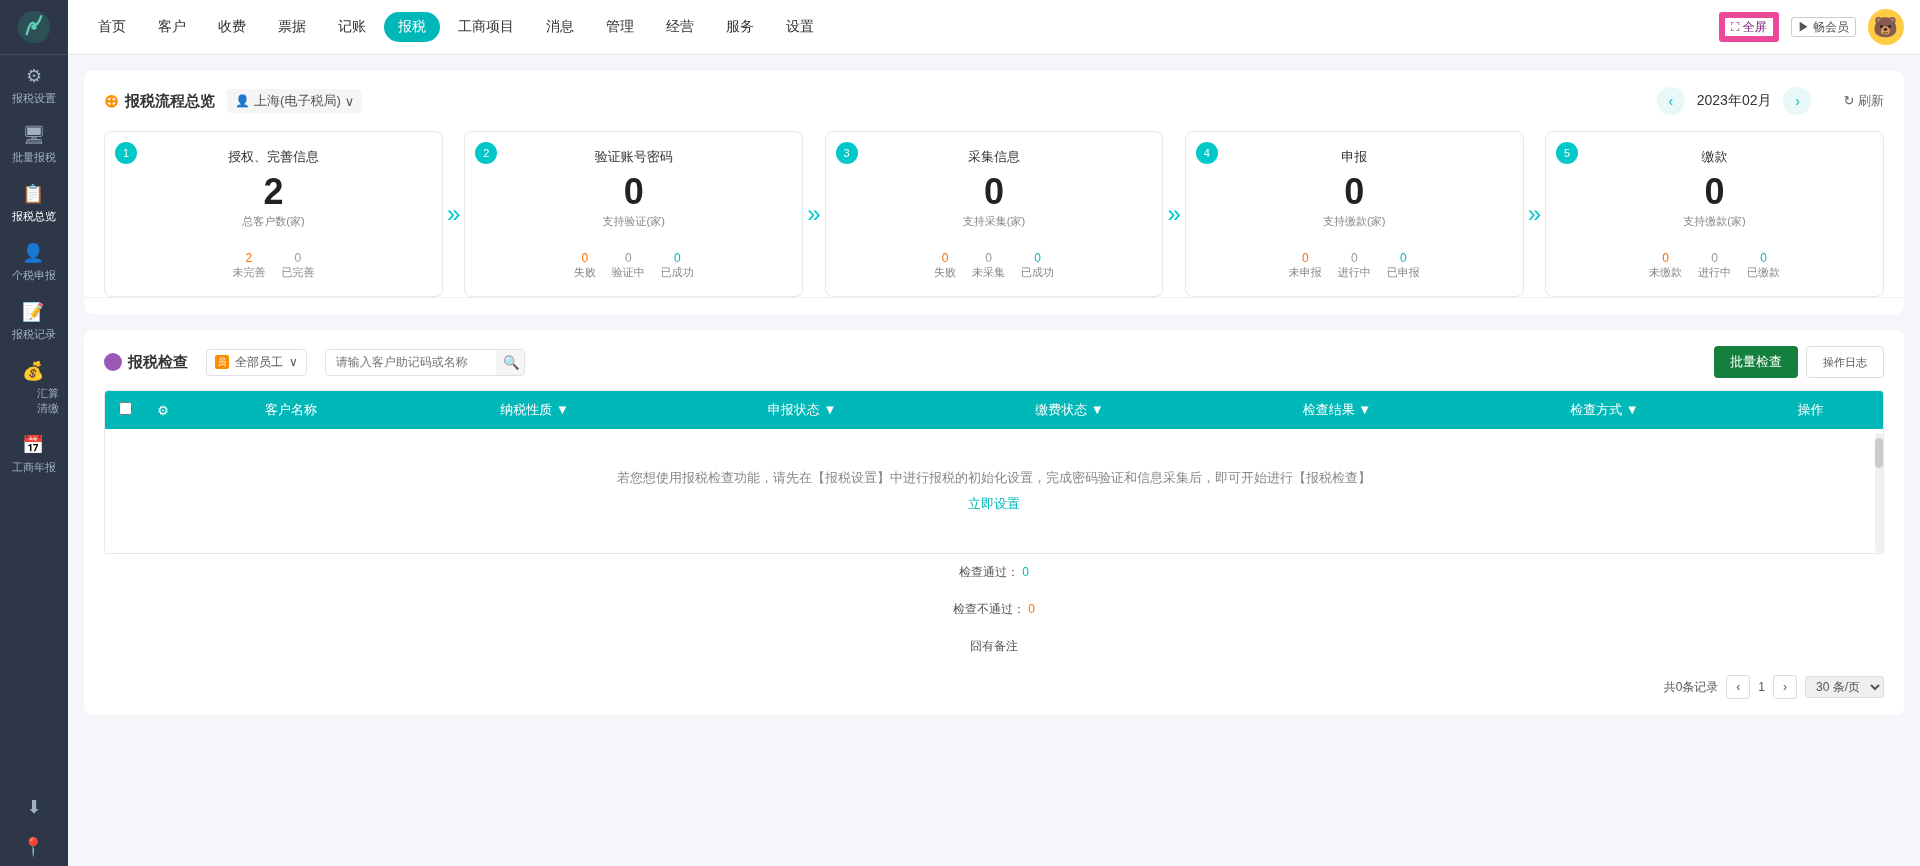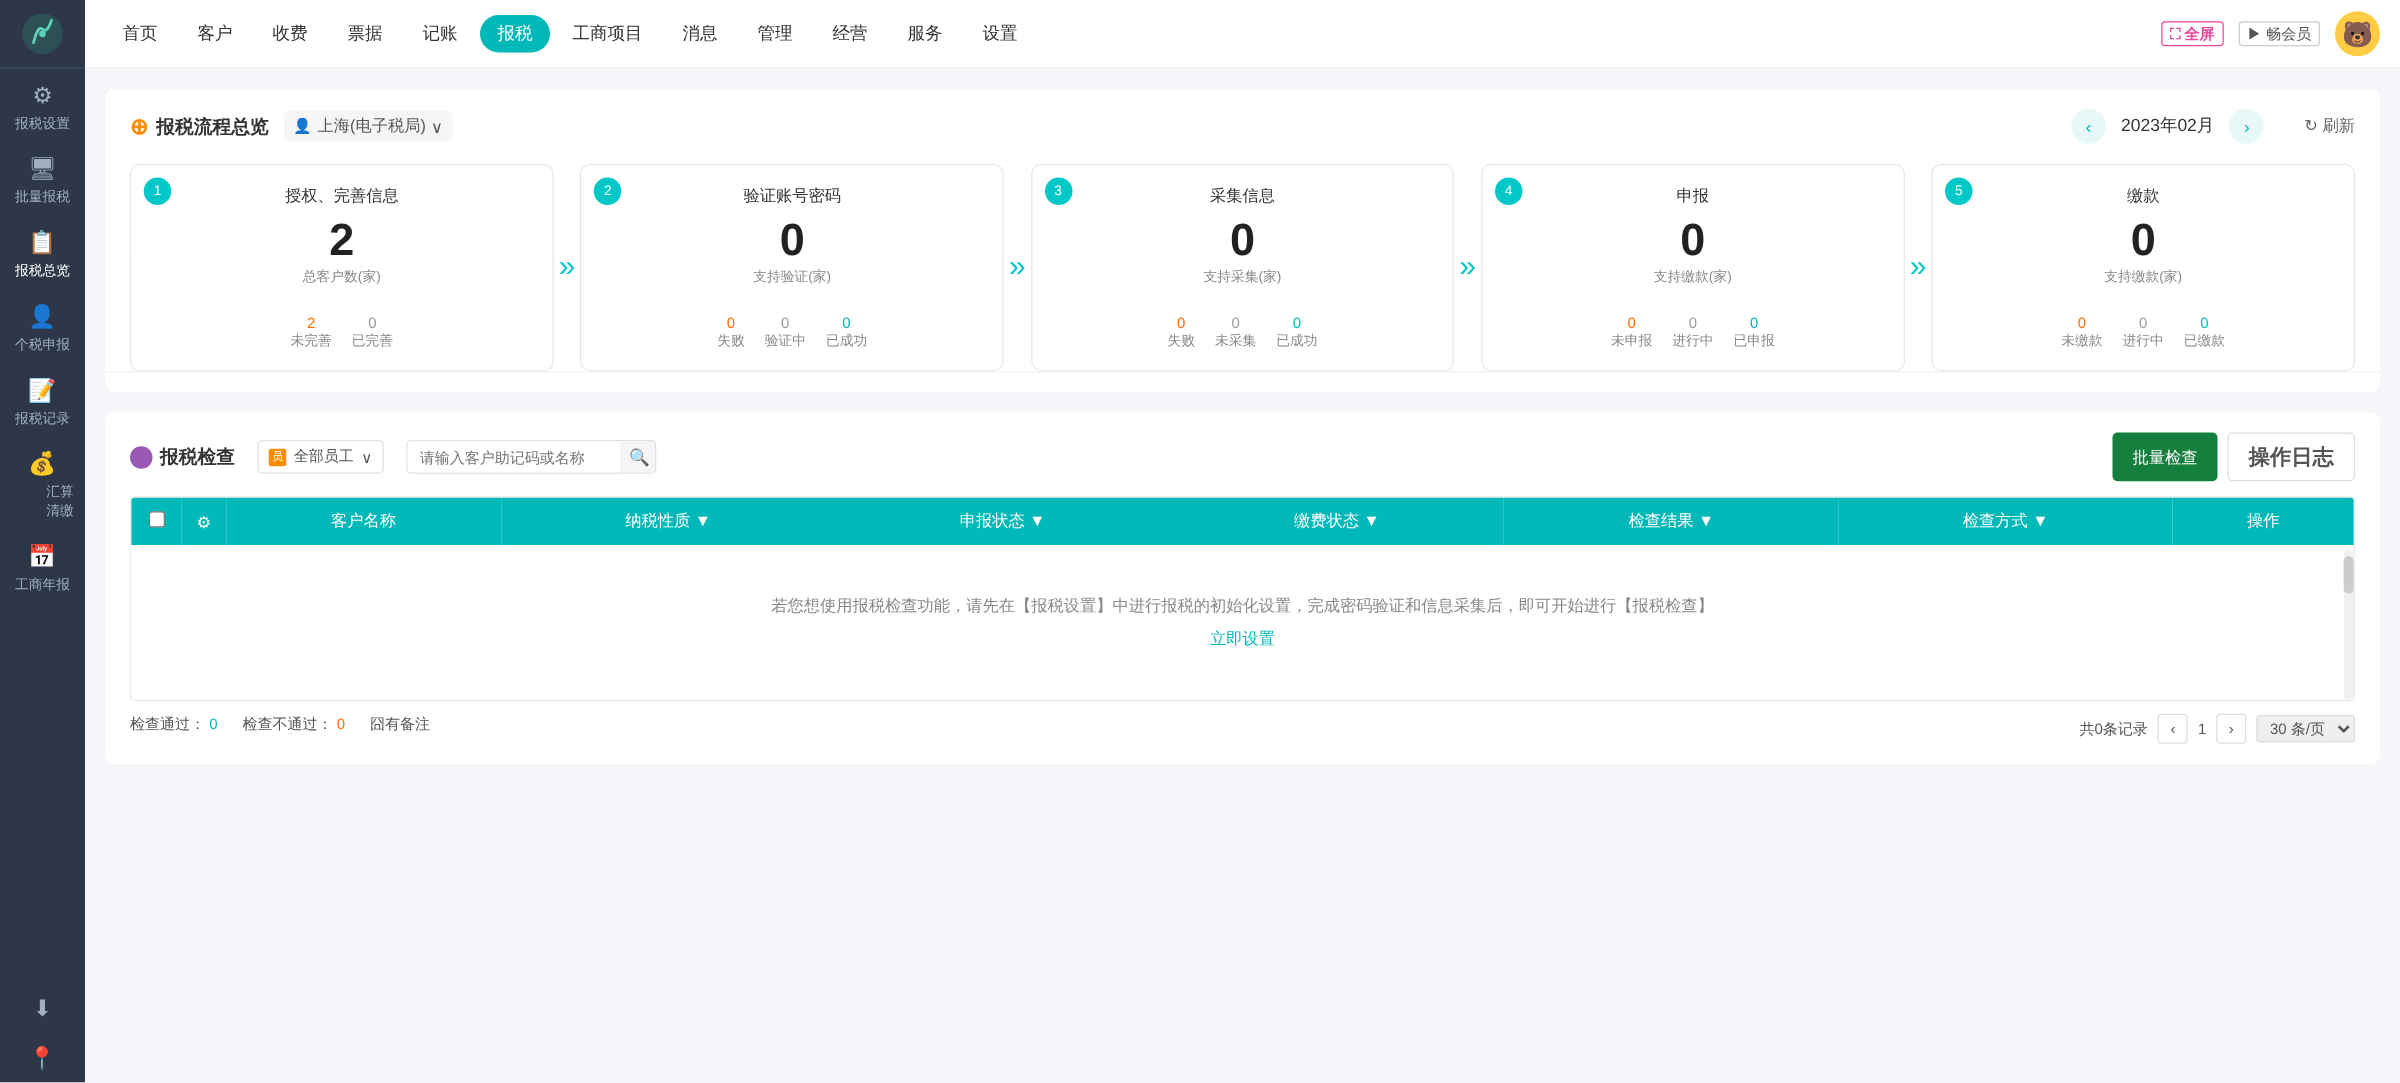--- a/index.html
+++ b/index.html
@@ -324,22 +324,21 @@
       cursor: pointer;
       font-size: 13px;
     }
     .btn-outline {
       background: #fff;
       color: #555;
       border: 1px solid #ddd;
       padding: 7px 16px;
       border-radius: 4px;
       cursor: pointer;
-      font-size: 17px;
-      font-weight: bold;
+      font-size: 11px;
     }
 
     
     .data-table {
       width: 100%;
       border-collapse: collapse;
     }
     .table-header {
       background: #00b8b8;
       color: #fff;
@@ -365,25 +364,26 @@
     .empty-state .setup-link {
       color: #00b8b8;
       cursor: pointer;
       margin-top: 8px;
       display: block;
     }
 
     
     .table-footer {
       display: flex;
-      align-items: flex-start;
+      align-items: center;
       padding: 10px 0 0;
       font-size: 12px;
       color: #555;
       gap: 20px;
+      flex-direction: column;
     }
     .table-footer .footer-right {
       margin-left: auto;
       display: flex;
       align-items: center;
       gap: 8px;
     }
     .footer-link { color: #00b8b8; cursor: pointer; }
     .footer-orange { color: #ff6b00; cursor: pointer; }
     .page-btn {
@@ -481,21 +481,21 @@
         <div class="nav-item active">报税</div>
         <div class="nav-item">工商项目</div>
         <div class="nav-item">消息</div>
         <div class="nav-item">管理</div>
         <div class="nav-item">经营</div>
         <div class="nav-item">服务</div>
         <div class="nav-item">设置</div>
       </div>
     <div class="nav-right">
       <span>
-        <span style="font-size:12px; border:1px solid #ec4899; padding:2px 6px; border-radius:3px; color:#ec4899;font-weight:bold;">⛶ <span>全屏</span></span>
+        <span style="font-size:12px; border:6px solid #ec4899; padding:2px 6px; border-radius:3px; color:#701a75;">⛶ <span>全屏</span></span>
       </span>
       <span>
         <span style="font-size:12px; border:1px solid #ccc; padding:2px 6px; border-radius:3px; color:#555;">▶ <span>畅会员</span></span>
       </span>
       <div class="mascot">🐻</div>
     </div>
   </div>
 
   <div class="content">
 

